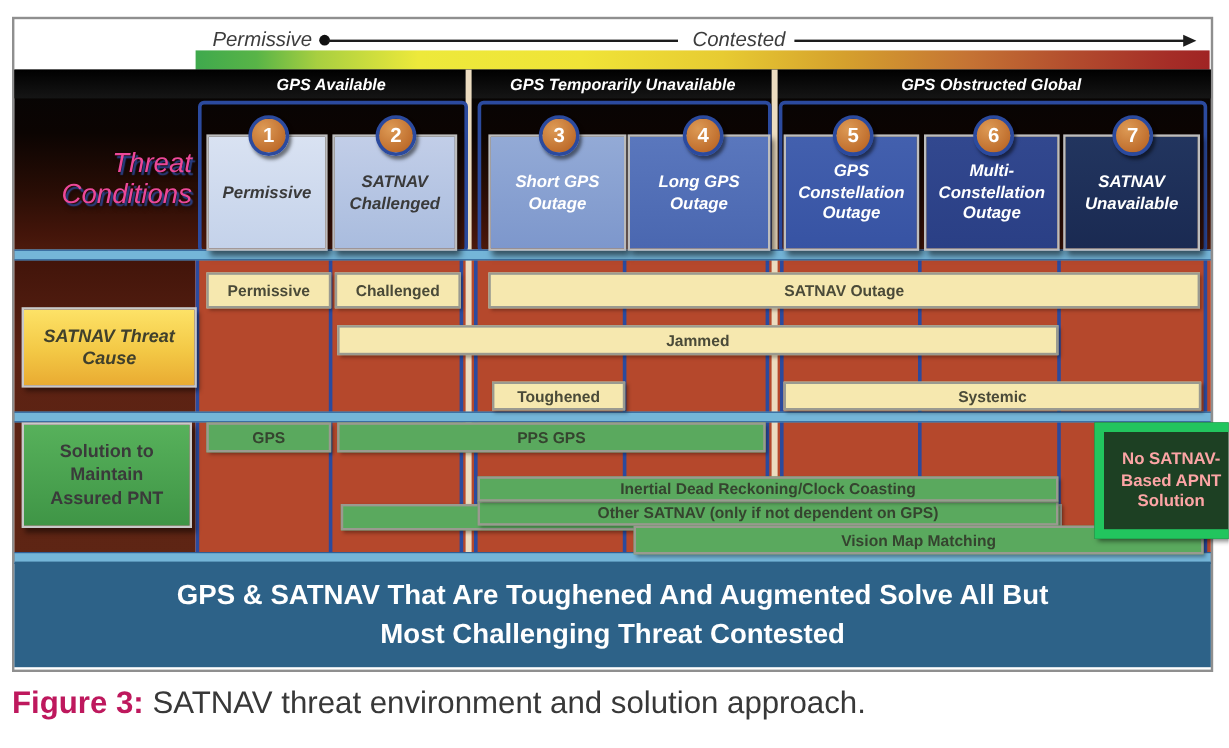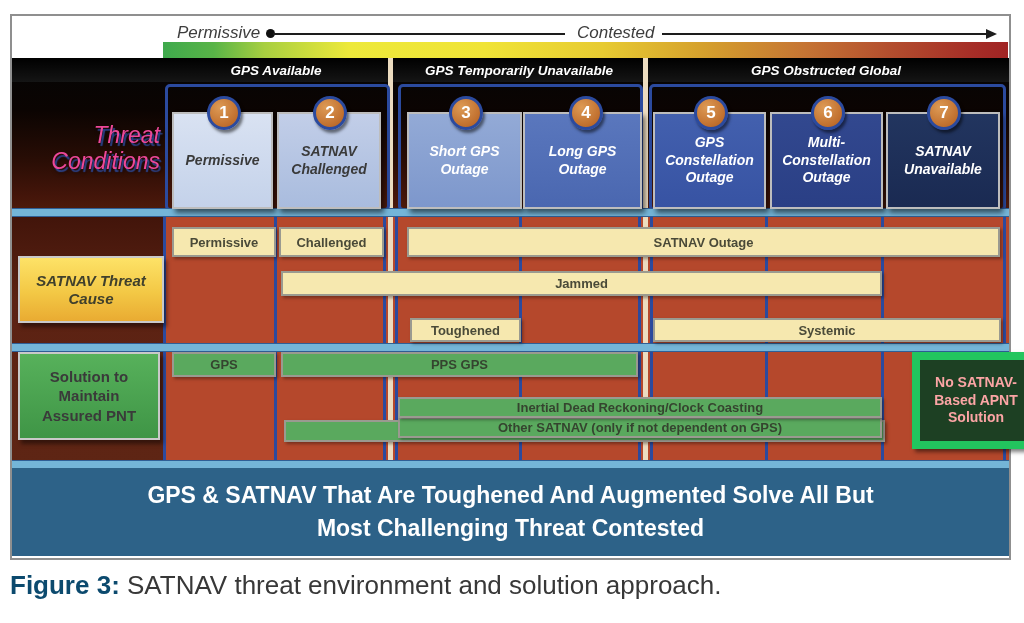--- a/index.html
+++ b/index.html
@@ -47,21 +47,21 @@
     display:flex;align-items:center;justify-content:center;box-shadow:2px 2px 3px rgba(0,0,0,.35);}
   .bar-green{background:#5aa95e;border:2px solid #9a9a90;color:#35442f;font-weight:bold;font-size:13px;
     display:flex;align-items:center;justify-content:center;box-shadow:2px 2px 3px rgba(0,0,0,.35);}
   .no-sol{left:912px;top:352px;width:112px;height:81px;background:#1d4023;border:8px solid #22c55e;
     color:#fca5a5;font-weight:bold;font-size:14px;line-height:1.25;display:flex;align-items:center;justify-content:center;
     text-align:center;box-shadow:3px 3px 4px rgba(0,0,0,.5);}
   .banner{left:12px;top:468px;width:997px;height:88px;background:#2d6288;color:#fff;
     display:flex;flex-direction:column;align-items:center;justify-content:center;
     font-weight:bold;font-size:23px;line-height:1.45;text-align:center;}
   .caption{left:10px;top:570px;font-size:26px;color:#383838;}
-  .caption b{color:#0c4a6e;font-weight:bold;}
+  .caption b{color:#be185d;font-weight:bold;}
   .z4{z-index:4;} .z5{z-index:5;}
 </style>
 </head>
 <body>
 
 <div id="canvas">
 
   <div class="abs frame"></div>
 
   <div class="abs scale-label" style="left:177px;top:23px;">Permissive</div>
@@ -129,20 +129,21 @@
   <div class="abs bar-cream z4" style="left:281px;top:271px;width:597px;height:21px;">Jammed</div>
   <div class="abs bar-cream z4" style="left:410px;top:318px;width:107px;height:20px;">Toughened</div>
   <div class="abs bar-cream z4" style="left:653px;top:318px;width:344px;height:20px;">Systemic</div>
 
   <div class="abs green-label z4" style="top:352px;height:88px;padding:0 8px;box-sizing:border-box;">Solution to Maintain Assured PNT</div>
   <div class="abs bar-green z4" style="left:172px;top:352px;width:100px;height:21px;">GPS</div>
   <div class="abs bar-green z4" style="left:281px;top:352px;width:353px;height:21px;">PPS GPS</div>
   <div class="abs bar-green z4" style="left:284px;top:376px;width:597px;height:18px;margin-top:44px;">AJ &amp; AS</div>
   <div class="abs bar-green z4" style="left:398px;top:417px;width:480px;height:17px;">Other SATNAV (only if not dependent on GPS)</div>
   <div class="abs bar-green z4" style="left:398px;top:397px;width:480px;height:17px;">Inertial Dead Reckoning/Clock Coasting</div>
+  <div class="abs bar-green z4" style="left:528px;top:438px;width:471px;height:20px;">Vision Map Matching</div>
   <div class="abs no-sol z5">No SATNAV-Based APNT Solution</div>
 
   <div class="abs banner z4">
     <div>GPS &amp; SATNAV That Are Toughened And Augmented Solve All But</div>
     <div>Most Challenging Threat Contested</div>
   </div>
 
   <div class="abs caption">
     <b>Figure 3:</b><span> SATNAV threat environment and solution approach.</span>
   </div>

